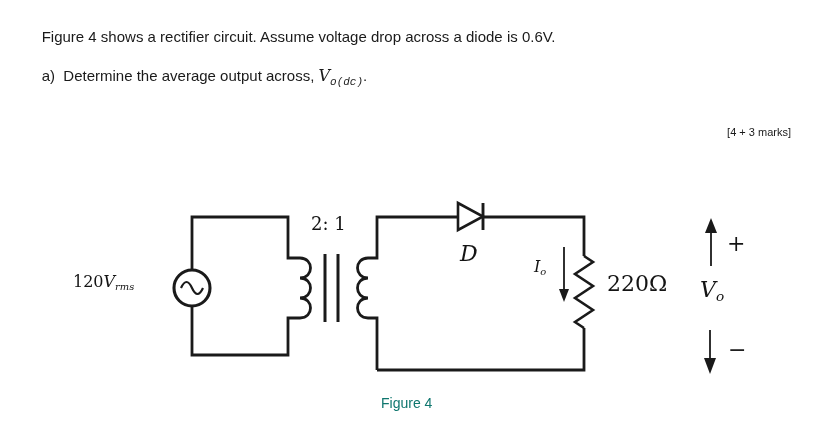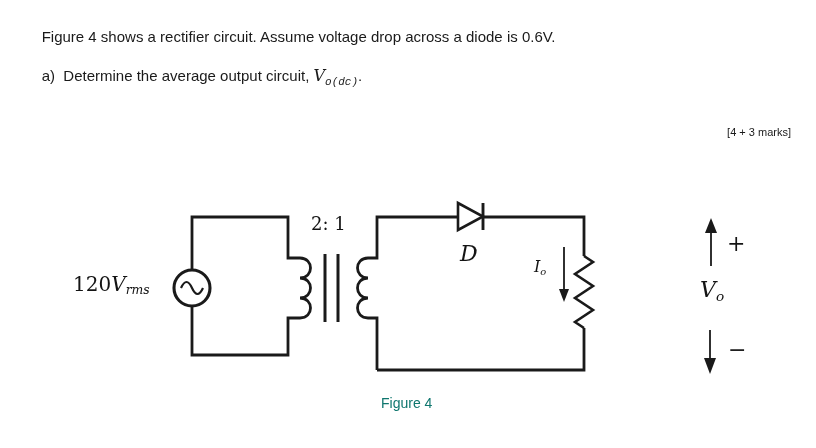--- a/index.html
+++ b/index.html
@@ -20,21 +20,21 @@
 </head>
 <body>
 
 <div id="page">
 
   <div class="qline" style="top:7px">
     <span>Figure 4 shows a rectifier circuit. Assume voltage drop across a diode is 0.6V.</span>
   </div>
 
   <div class="qline" style="top:46px">
-    <span>a)  Determine the average output circuit, </span><span class="mi">V</span><span class="msub">o(dc)</span><span>.</span>
+    <span>a)  Determine the average output across, </span><span class="mi">V</span><span class="msub">o(dc)</span><span>.</span>
   </div>
 
 
   <div class="marks">[4 + 3 marks]</div>
 
   <svg width="816" height="448" viewBox="0 0 816 448">
     <g stroke="#1a1a1a" fill="none" stroke-width="2.8">
 
       <g>
         <path d="M192,270 V217 H288 V258 H300"></path>
@@ -75,28 +75,29 @@
         <path d="M711,266 V230" stroke-width="1.8"></path>
         <polygon points="705,233 717,233 711,218" fill="#1a1a1a" stroke="none"></polygon>
       </g>
       <g>
         <path d="M710,330 V361" stroke-width="1.8"></path>
         <polygon points="704,358 716,358 710,374" fill="#1a1a1a" stroke="none"></polygon>
       </g>
     </g>
   </svg>
 
-  <div class="lbl" style="left:73px;top:272px;font-size:20px"><span>120</span><span class="it">V</span><span class="sub">rms</span></div>
+  <div class="lbl" style="left:73px;top:272px;font-size:16px"><span>120</span><span class="it">V</span><span class="sub">rms</span></div>
 
   <div class="lbl" style="left:311px;top:213px;font-size:18px;font-weight:400">2: 1</div>
 
   <div class="lbl it" style="left:460px;top:241px;font-size:22px">D</div>
 
   <div class="lbl" style="left:534px;top:257px;font-size:16px"><span class="it">I</span><span class="sub">o</span></div>
 
+  <div class="lbl" style="left:607px;top:271px;font-size:22px">220Ω</div>
 
   <div class="lbl" style="left:727px;top:231px;font-size:22px">+</div>
 
   <div class="lbl" style="left:700px;top:277px;font-size:22px"><span class="it">V</span><span class="sub">o</span></div>
 
   <div class="lbl" style="left:728px;top:337px;font-size:22px">−</div>
 
   <div class="caption">Figure 4</div>
 
 </div>

